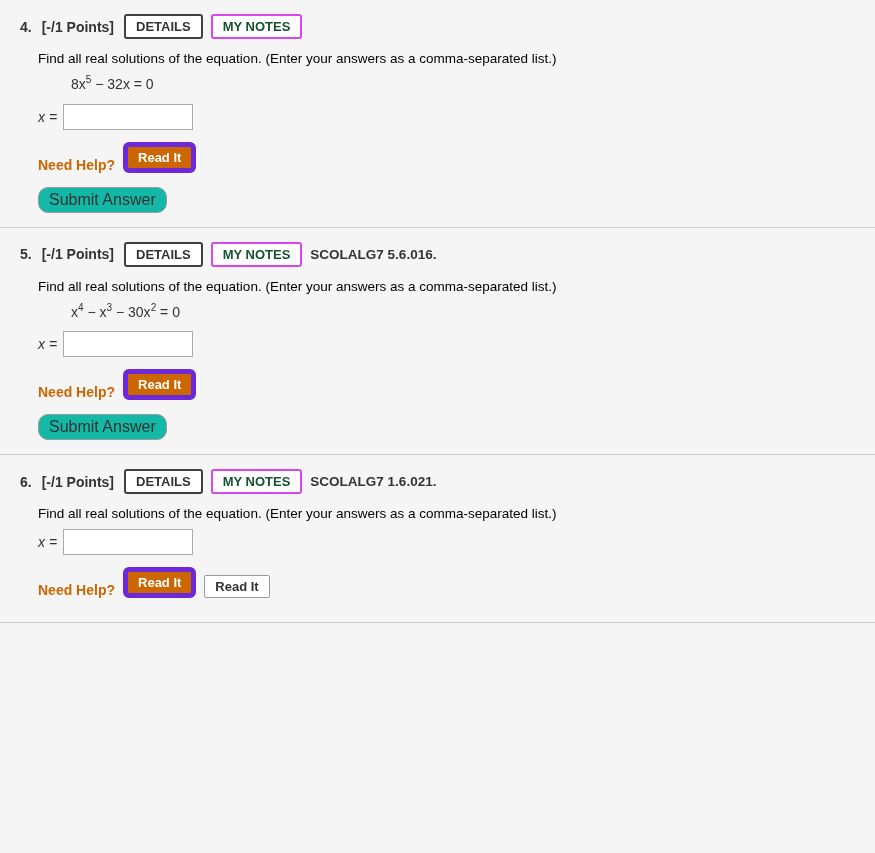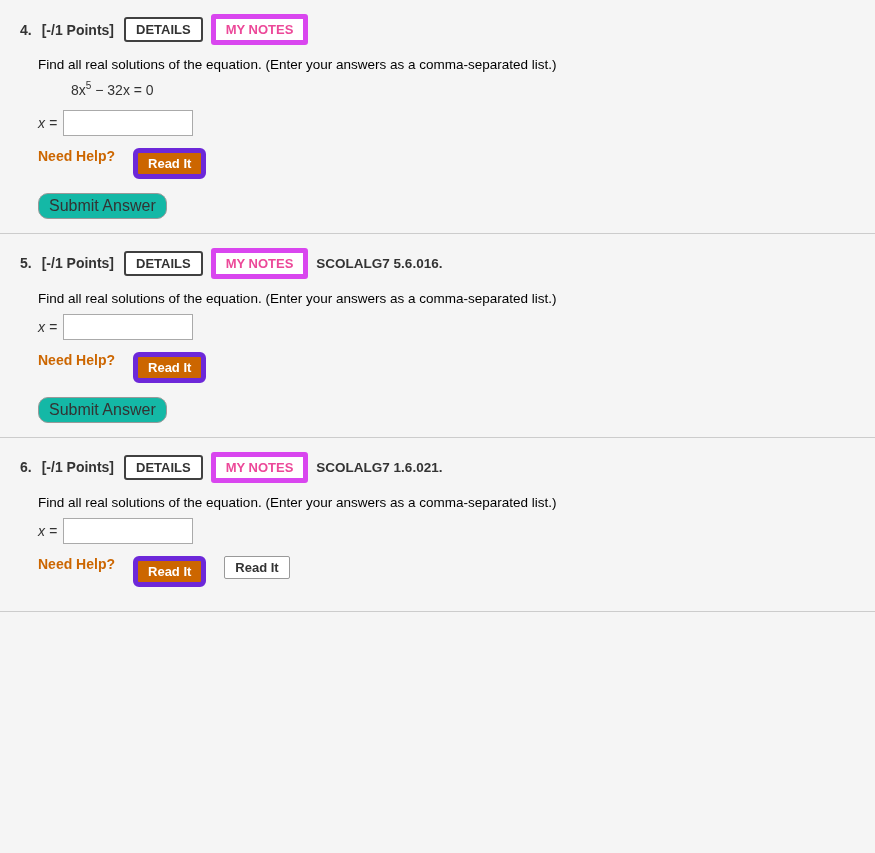--- a/index.html
+++ b/index.html
@@ -36,27 +36,27 @@
       border: 2px solid #404040;
       border-radius: 3px;
       padding: 3px 10px;
       font-size: 13px;
       font-weight: bold;
       cursor: pointer;
       color: #333;
     }
     .btn-mynotes {
       background: white;
-      border: 5px solid #d946ef;
+      border: 2px solid #d946ef;
       border-radius: 3px;
       padding: 3px 10px;
       font-size: 13px;
       font-weight: bold;
       cursor: pointer;
-      color: #ec4899;
+      color: #14532d;
     }
     .problem-score {
       font-size: 13.5px;
       font-weight: bold;
       color: #333;
     }
     .problem-body {
       padding-left: 18px;
     }
     .problem-instruction {
@@ -86,22 +86,22 @@
     .answer-input {
       border: 1px solid #aaa;
       background: white;
       width: 130px;
       height: 26px;
       padding: 2px 4px;
       font-size: 13px;
     }
     .need-help-row {
       display: flex;
-      align-items: flex-start;
-      gap: 18px;
+      align-items: flex-end;
+      gap: 8px;
       margin-bottom: 14px;
     }
     .need-help-label {
       color: #cc6600;
       font-weight: bold;
       font-size: 14px;
     }
     .btn-read-it {
       background: #cc6600;
       border: 5px solid #6d28d9;
@@ -170,20 +170,23 @@
   <div class="problem-block">
     <div class="problem-header">
       <span class="problem-number">5.</span>
       <span class="problem-number">[-/1 Points]</span>
       <button class="btn-details">DETAILS</button>
       <button class="btn-mynotes">MY NOTES</button>
       <span class="problem-score">SCOLALG7 5.6.016.</span>
     </div>
     <div class="problem-body">
       <div class="problem-instruction">Find all real solutions of the equation. (Enter your answers as a comma-separated list.)</div>
+      <div class="equation-line">
+        x<sup>4</sup> − x<sup>3</sup> − 30x<sup>2</sup> = 0
+      </div>
       <div class="answer-row">
         <span class="answer-label">x =</span>
         <input class="answer-input" type="text" style="">
       </div>
       <div class="need-help-row">
         <span class="need-help-label">Need Help?</span>
         <button class="btn-read-it">Read It</button>
       </div>
       <div class="submit-row">
         <button class="btn-submit">Submit Answer</button>

